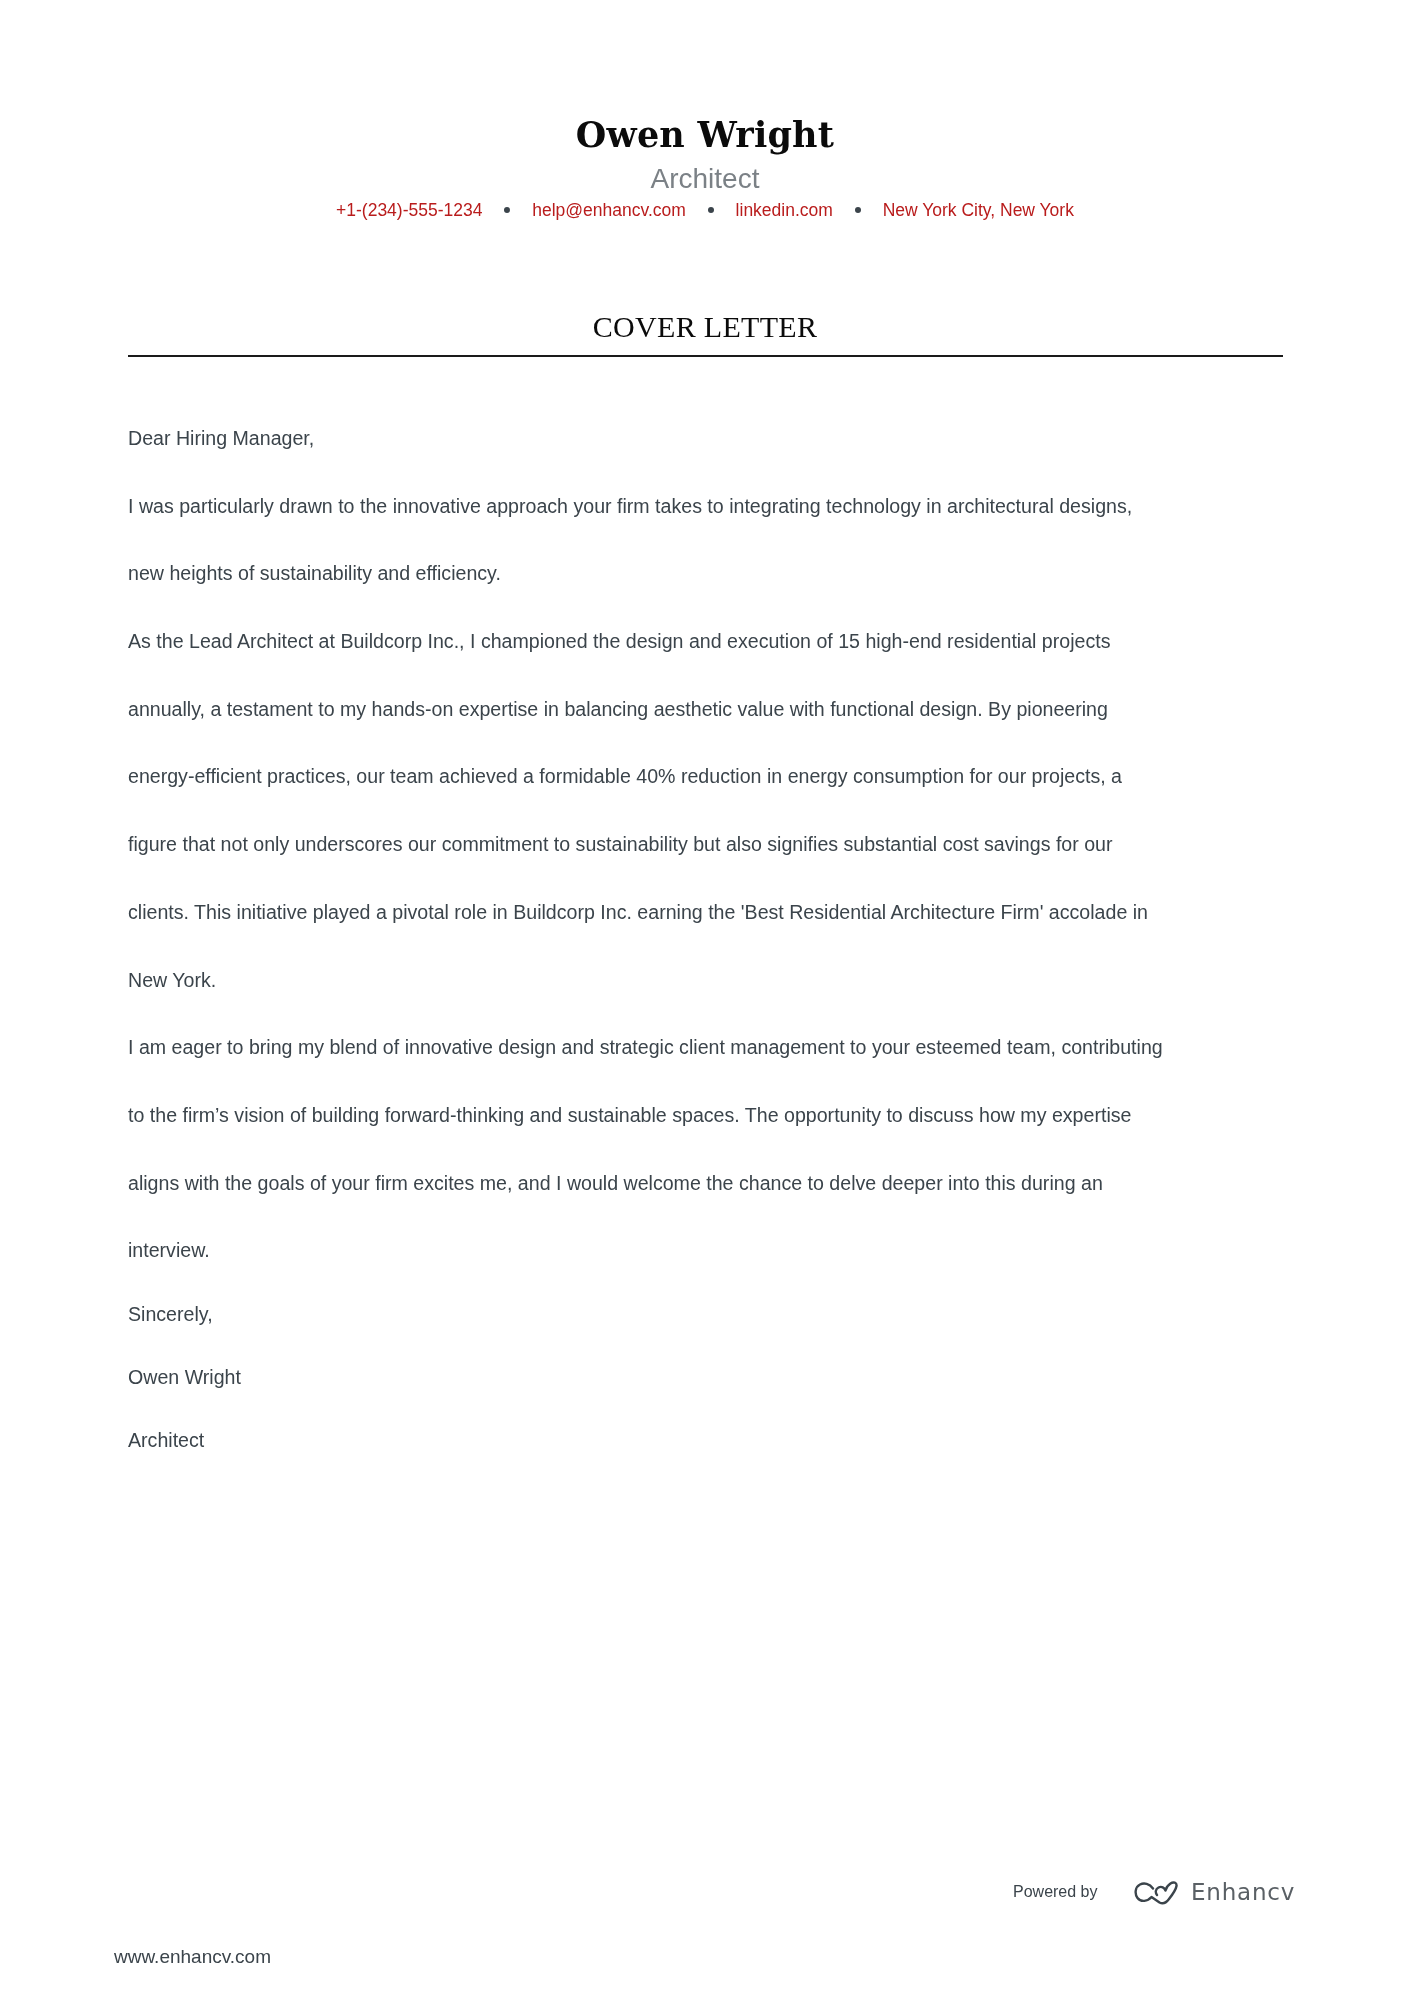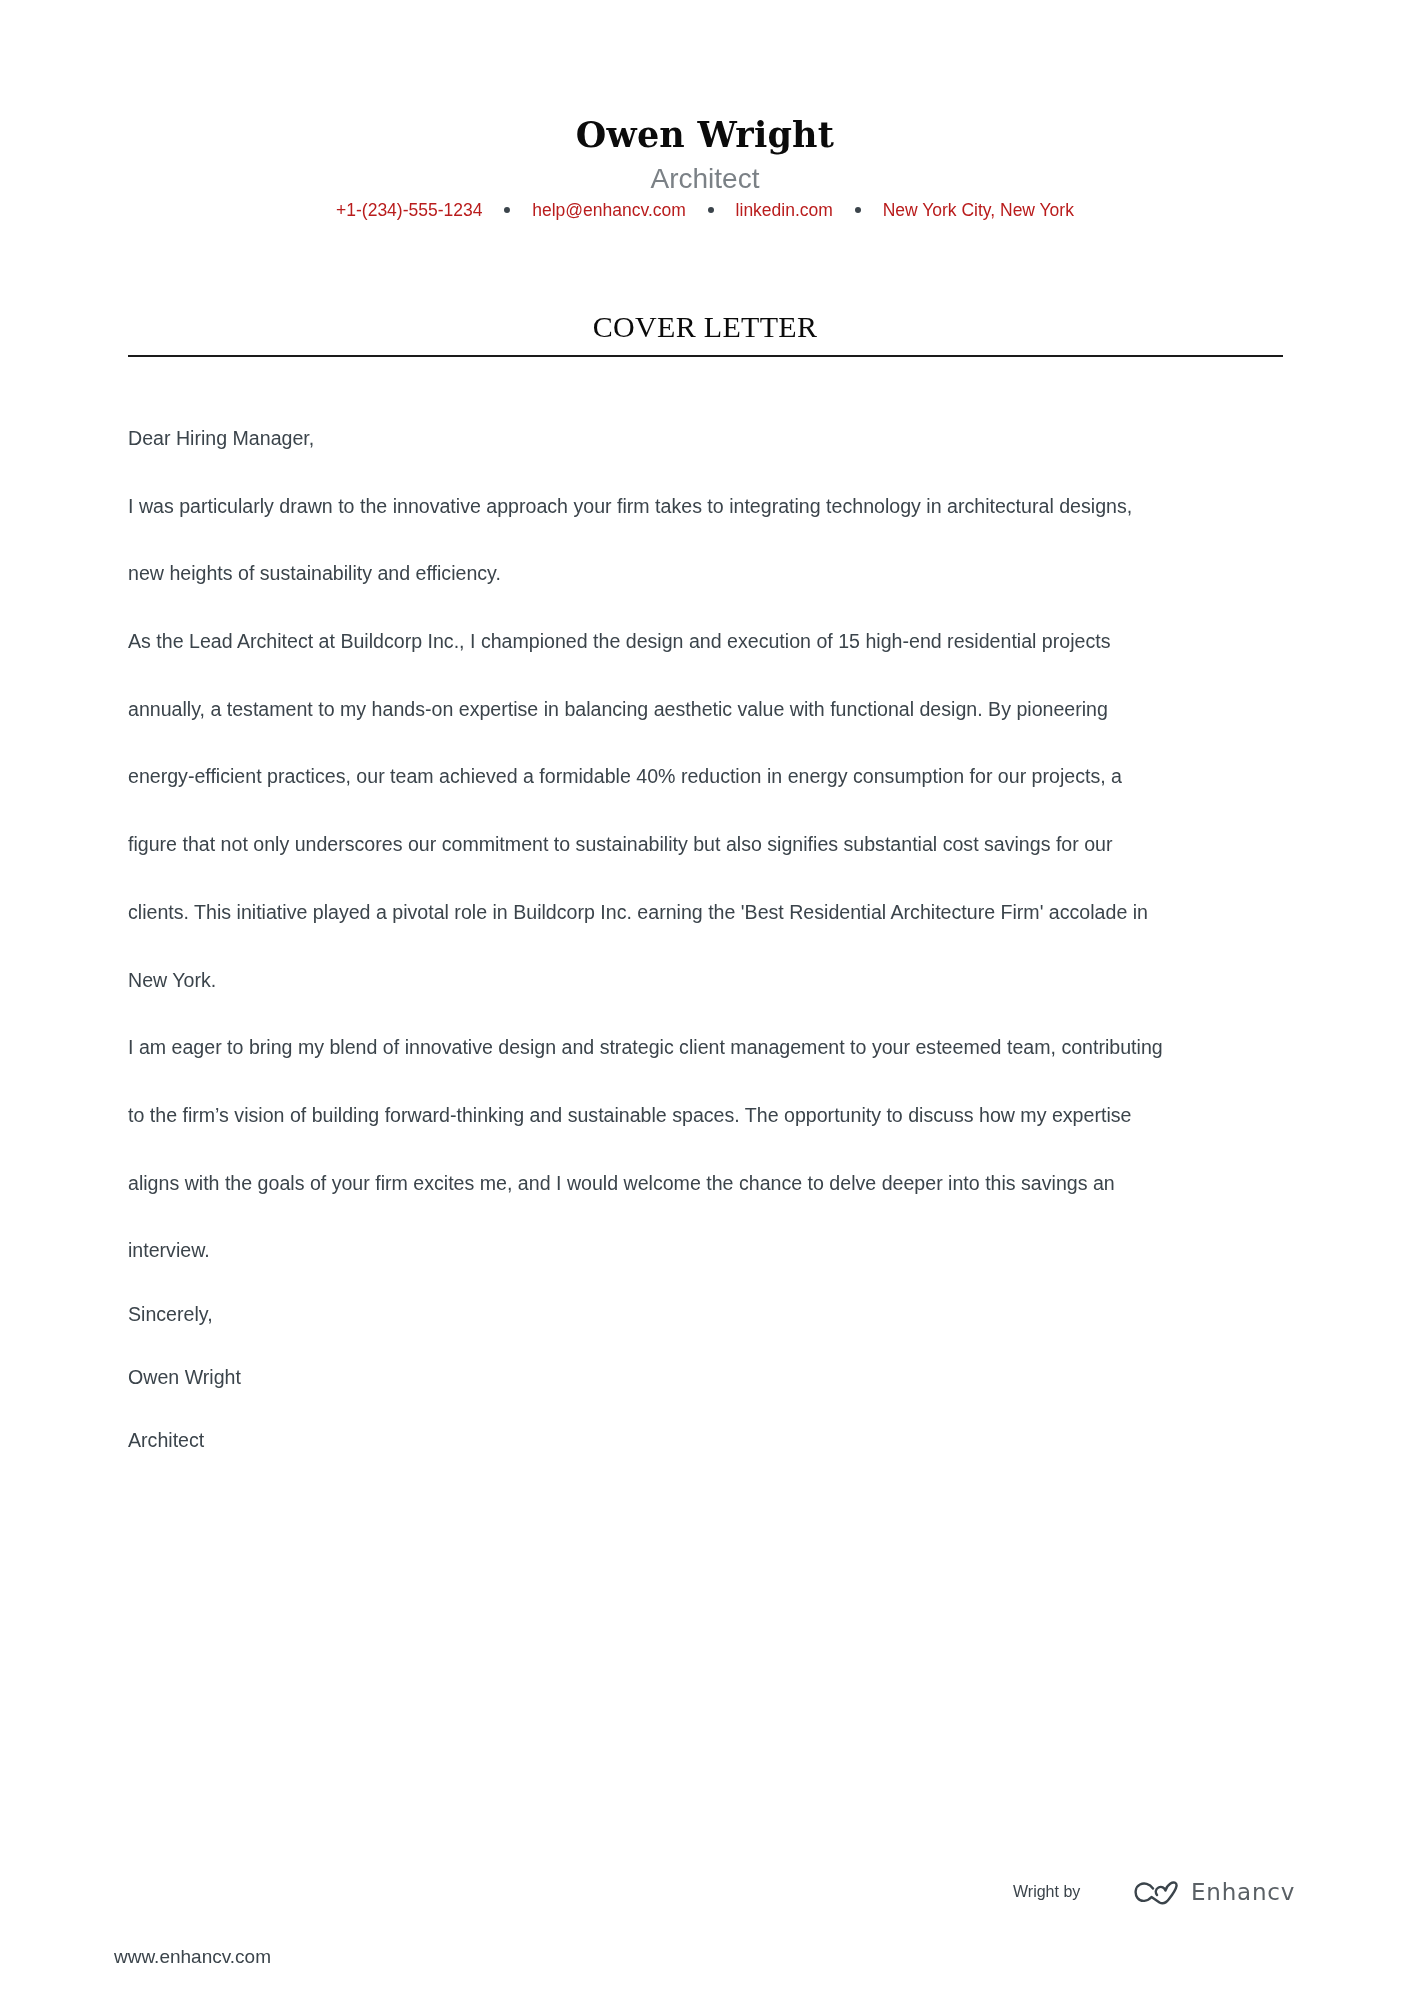--- a/index.html
+++ b/index.html
@@ -192,28 +192,28 @@
       <span class="line">annually, a testament to my hands-on expertise in balancing aesthetic value with functional design. By pioneering</span>
       <span class="line">energy-efficient practices, our team achieved a formidable 40% reduction in energy consumption for our projects, a</span>
       <span class="line">figure that not only underscores our commitment to sustainability but also signifies substantial cost savings for our</span>
       <span class="line">clients. This initiative played a pivotal role in Buildcorp Inc. earning the 'Best Residential Architecture Firm' accolade in</span>
       <span class="line">New York.</span>
     </div>
 
     <div class="para">
       <span class="line">I am eager to bring my blend of innovative design and strategic client management to your esteemed team, contributing</span>
       <span class="line">to the firm’s vision of building forward-thinking and sustainable spaces. The opportunity to discuss how my expertise</span>
-      <span class="line">aligns with the goals of your firm excites me, and I would welcome the chance to delve deeper into this savings an</span>
+      <span class="line">aligns with the goals of your firm excites me, and I would welcome the chance to delve deeper into this during an</span>
       <span class="line">interview.</span>
     </div>
 
     <span class="closing-line">Sincerely,</span>
     <span class="closing-line">Owen Wright</span>
     <span class="closing-line">Architect</span>
   </div>
 
   <div class="footer-url">www.enhancv.com</div>
-  <div class="powered">Wright by</div>
+  <div class="powered">Powered by</div>
   <svg class="brand-logo" viewBox="0 0 50 26" fill="none" stroke="#3b444b" stroke-width="2.4" stroke-linecap="round" stroke-linejoin="round">
     <path d="M21 8.5 C17.5 3.5 12 2.5 8 4.5 C3 7 2.5 14 5.5 18 C9 22.5 15.5 21.5 19.5 17 L27.5 22.5 C31 24.5 34 23 37 19 C40.5 14.5 44 9.5 44.5 6 C45 2.5 41.5 1.5 38.5 3.5 C35.5 5.5 34 8 33.5 10.5 C32.5 7.5 29.5 6 26.5 7.5 C23.5 9 23 12.5 25 15"></path>
   </svg>
   <div class="brand-name">Enhancv</div>
 </div>
 
 </body></html>

